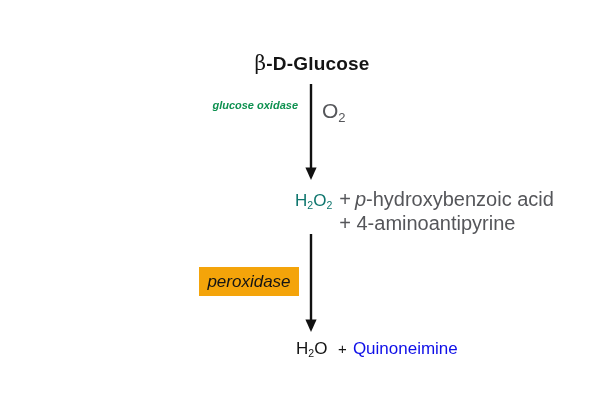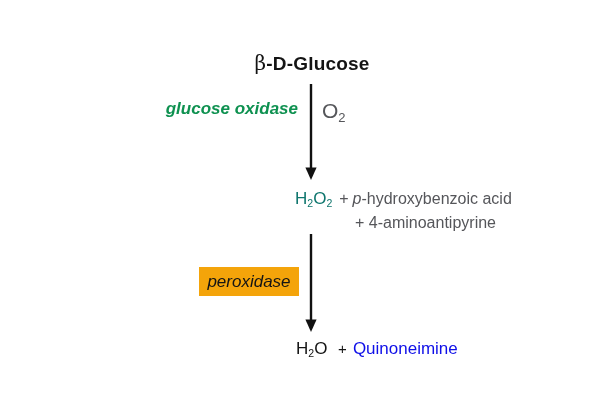--- a/index.html
+++ b/index.html
@@ -11,27 +11,27 @@
   .sub { font-size:0.62em; vertical-align:-0.30em; }
 
   .title {
     left:312px; top:53px; transform:translateX(-50%);
     font-size:19px; font-weight:700; color:#141414; letter-spacing:0.2px;
   }
   .beta { font-family:"DejaVu Serif", serif; font-weight:400; font-size:20px; }
 
   .enzyme1 {
     right:302px; top:100px; text-align:right;
-    font-size:17px; font-weight:700; font-style:italic; color:#0e9150;
+    font-size:11px; font-weight:700; font-style:italic; color:#0e9150;
   }
   .o2 { left:322px; top:100px; font-size:21px; color:#55565a; }
 
   .intermediate { left:295px; top:187px; display:flex; align-items:baseline; }
   .formula { font-weight:400; font-size:17px; color:#0f766e; }
-  .gray-col { margin-left:7px; color:#55565a; font-size:16px; line-height:24px; }
+  .gray-col { margin-left:7px; color:#55565a; font-size:20px; line-height:24px; }
   .plus-gray { margin-right:4px; }
   .p-italic { font-style:italic; }
 
   .enzyme2-box {
     left:199px; top:267px; width:100px; height:29px;
     background:#f4a40a; display:flex; align-items:center; justify-content:center;
   }
   .enzyme2-text { font-size:17px; font-style:italic; font-weight:500; color:#141414; }
 
   .product-row { left:296px; top:340px; font-size:17px; font-weight:400; color:#141414; }
@@ -67,21 +67,21 @@
   </div>
 
   <div class="abs intermediate">
     <span class="formula">
       <span>H</span><span class="sub">2</span><span>O</span><span class="sub">2</span>
     </span>
     <span class="gray-col">
       <span style="display:block;">
         <span class="plus-gray">+</span><span class="p-italic">p</span><span>-hydroxybenzoic acid</span>
       </span>
-      <span style="display:block;text-align:center;">+ 4-aminoantipyrine</span>
+      <span style="display:block;">+ 4-aminoantipyrine</span>
     </span>
   </div>
 
   <div class="abs enzyme2-box">
     <span class="enzyme2-text">peroxidase</span>
   </div>
 
   <div class="abs product-row">
     <span>
       <span>H</span><span class="sub">2</span><span>O</span>

